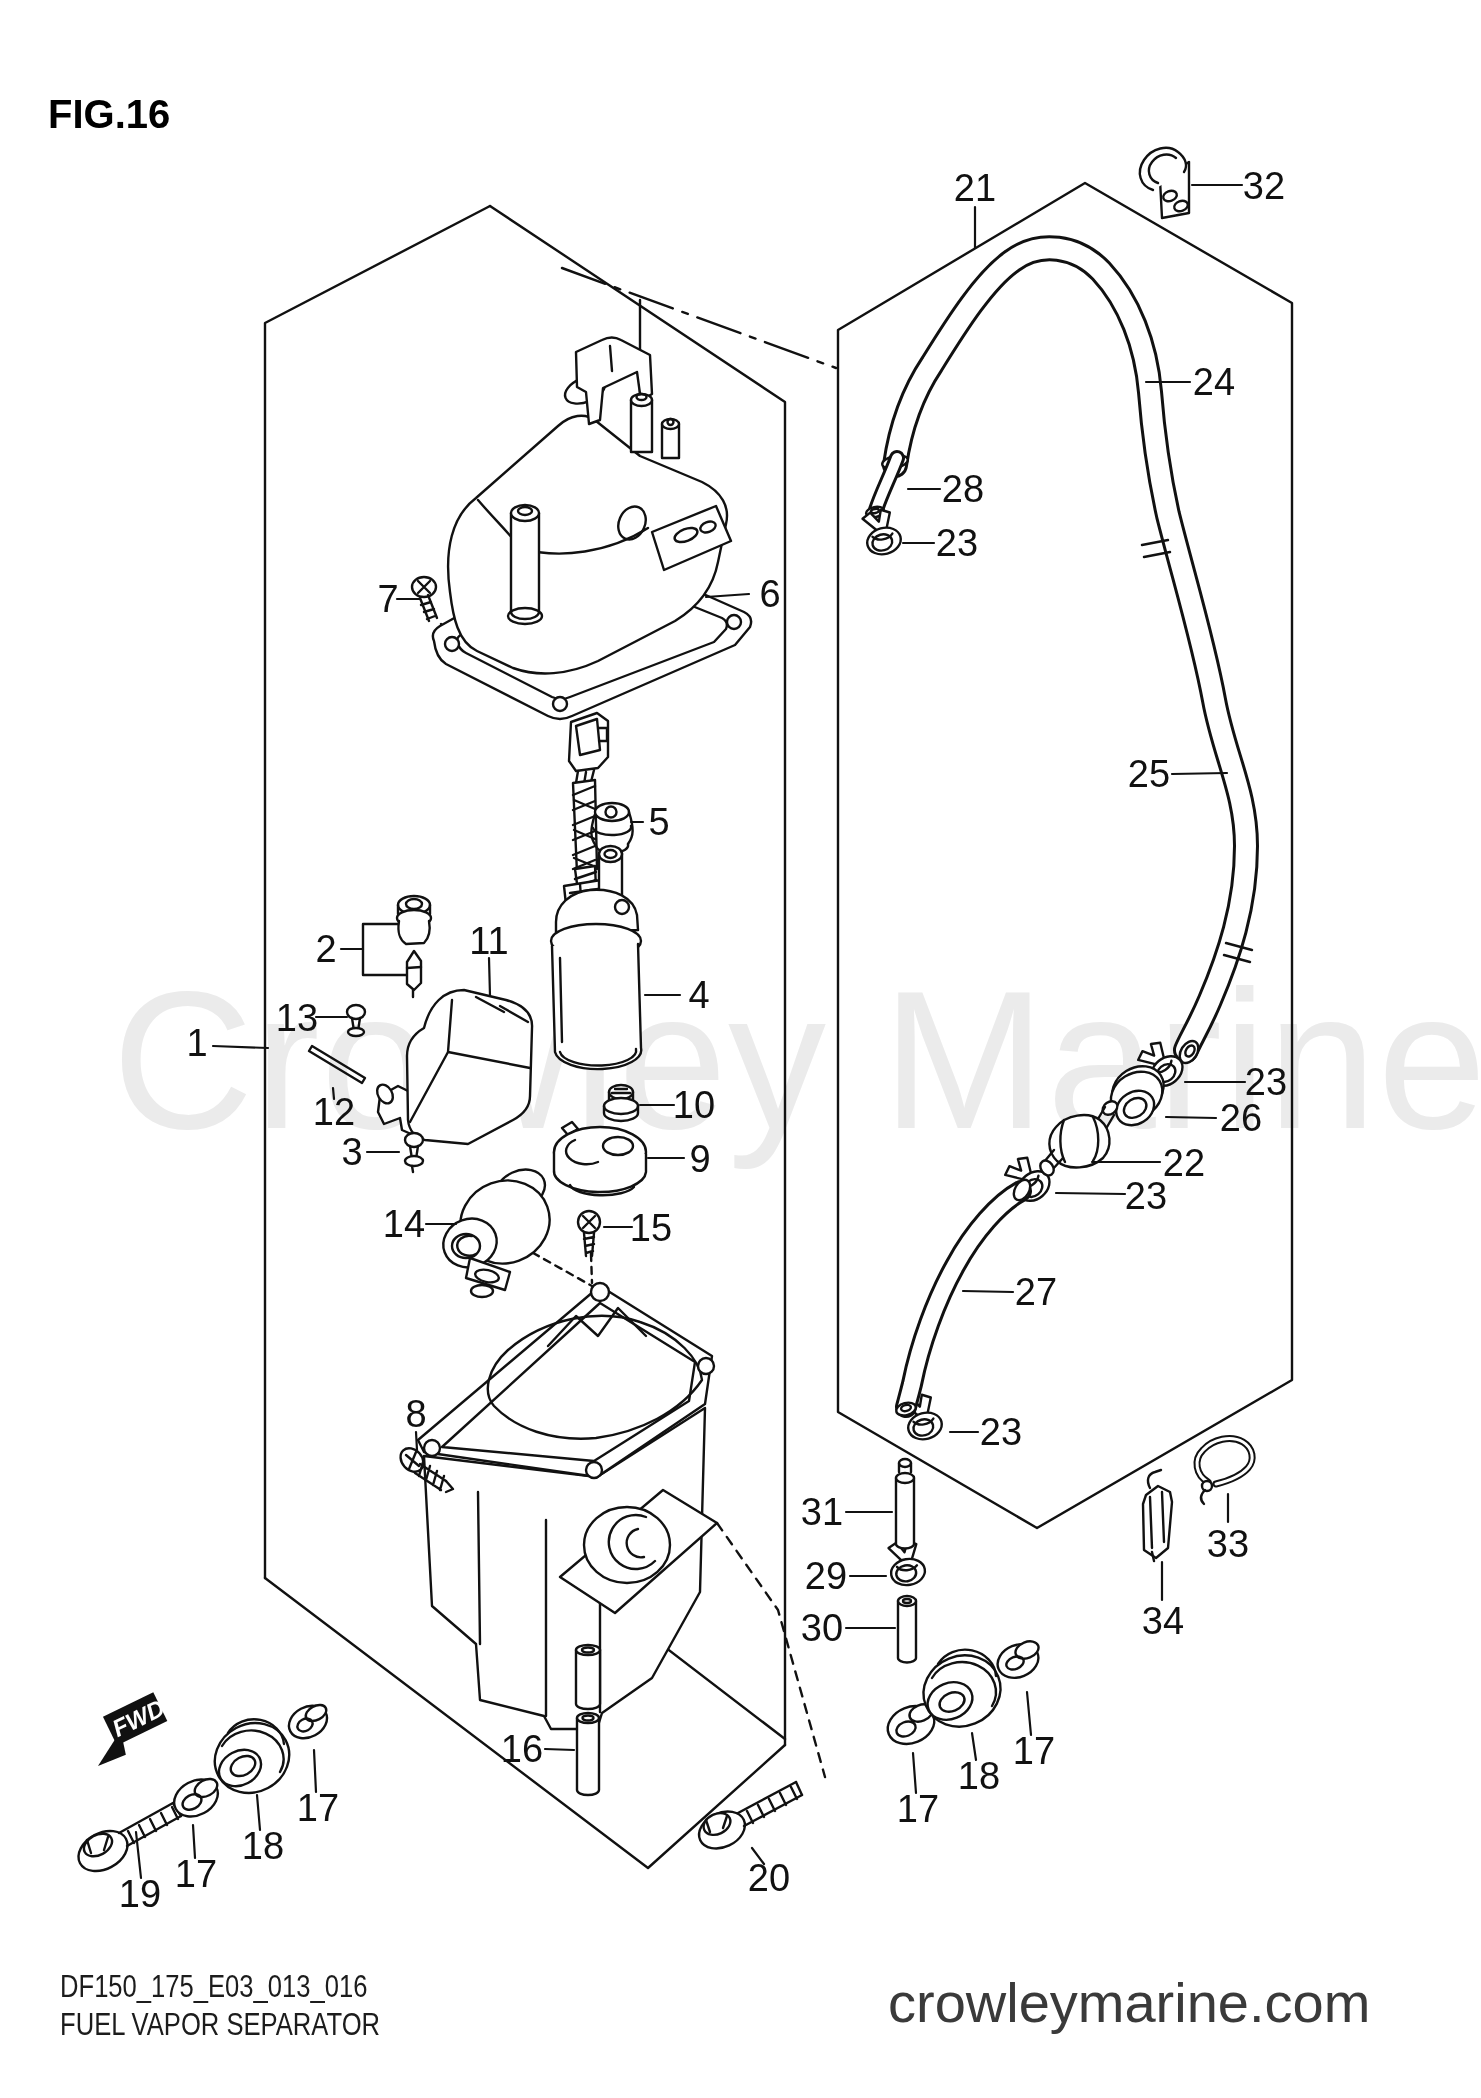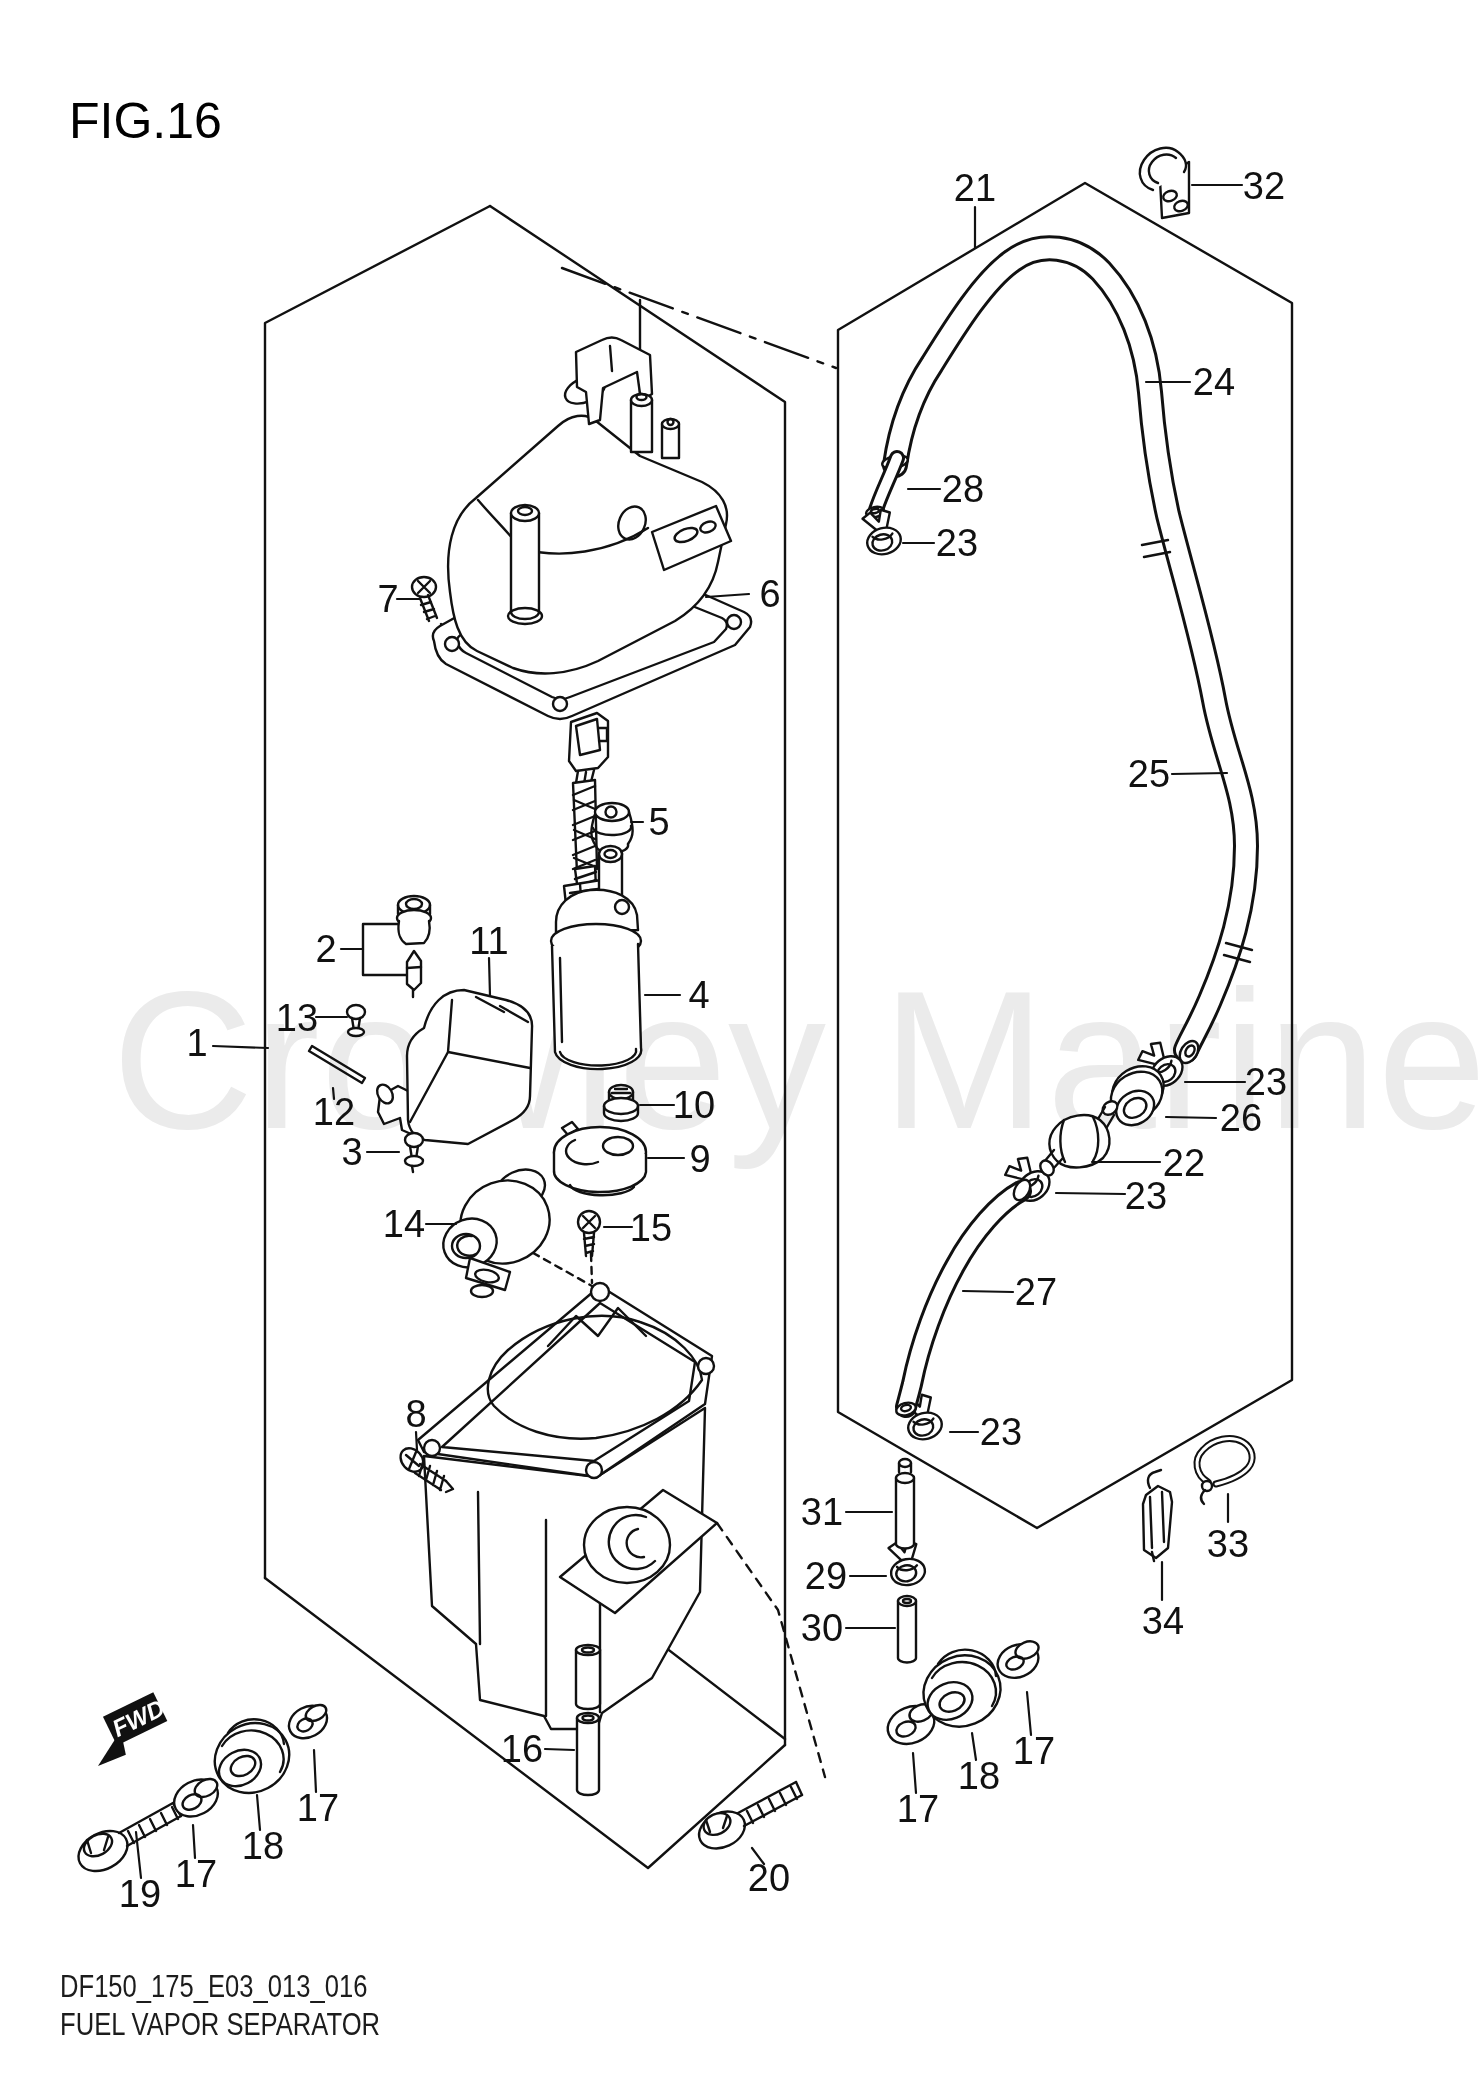--- a/index.html
+++ b/index.html
@@ -1,21 +1,21 @@
 <!DOCTYPE html>
 <html><head>
 <meta charset="utf-8">
 <style>
   html,body{margin:0;padding:0;background:#ffffff;}
   .page{position:relative;width:1481px;height:2098px;background:#fff;overflow:hidden;
         font-family:"Liberation Sans", sans-serif;}
   .watermark{position:absolute;left:112px;top:948px;font-size:196px;color:#ebebeb;
              white-space:nowrap;z-index:0;letter-spacing:1px;}
   svg.diagram{position:absolute;left:0;top:0;z-index:1;}
-  .fig-title{position:absolute;left:69px;top:92px;font-size:50px;font-weight:normal;color:#000;
+  .fig-title{position:absolute;left:48px;top:92px;font-size:40px;font-weight:bold;color:#000;
              z-index:2;letter-spacing:0px;}
   .footer-code{position:absolute;left:60px;top:1968px;font-size:32px;color:#1c1c1c;z-index:2;
                transform:scaleX(0.80);transform-origin:left top;white-space:nowrap;}
   .footer-title{position:absolute;left:60px;top:2006px;font-size:32px;color:#1c1c1c;z-index:2;
                transform:scaleX(0.80);transform-origin:left top;white-space:nowrap;}
   .site{position:absolute;left:888px;top:1970px;font-size:56px;color:#3a3a3a;z-index:2;
         white-space:nowrap;}
   .callout-num{font-family:"Liberation Sans", sans-serif;font-size:38px;fill:#111;text-anchor:middle;}
   .leader{stroke:#111;stroke-width:2.2;fill:none;}
   .tube-o{stroke:#111;stroke-width:26px;fill:none;}
@@ -463,13 +463,14 @@
           <line x1="972" y1="1733" x2="976" y2="1760" class="leader"></line>
           <text x="979" y="1789" class="callout-num">18</text>
           <line x1="1027" y1="1692" x2="1031" y2="1735" class="leader"></line>
           <text x="1034" y="1764" class="callout-num">17</text>
         </g>
     </g>
   </svg>
 
   <div class="footer-code">DF150_175_E03_013_016</div>
   <div class="footer-title">FUEL VAPOR SEPARATOR</div>
+  <div class="site">crowleymarine.com</div>
 </div>
 
 </body></html>

